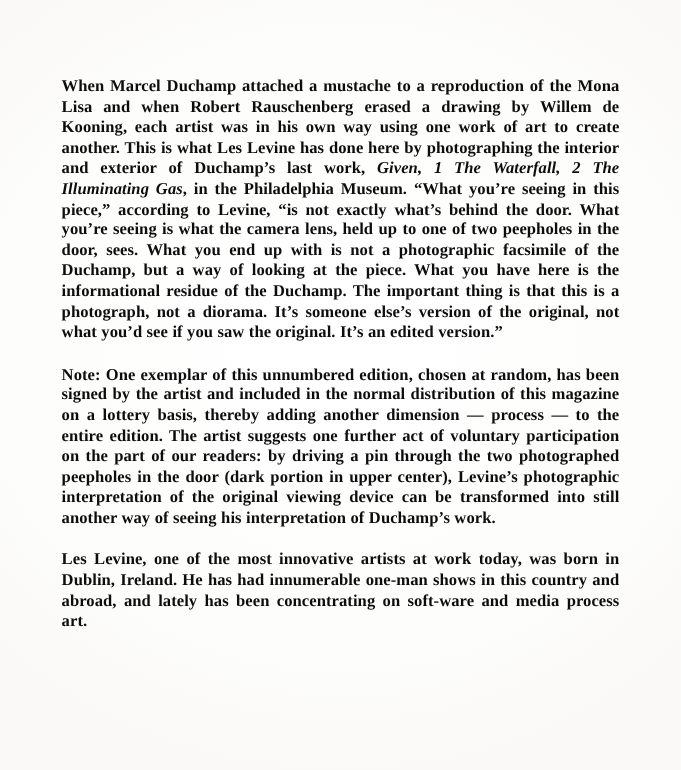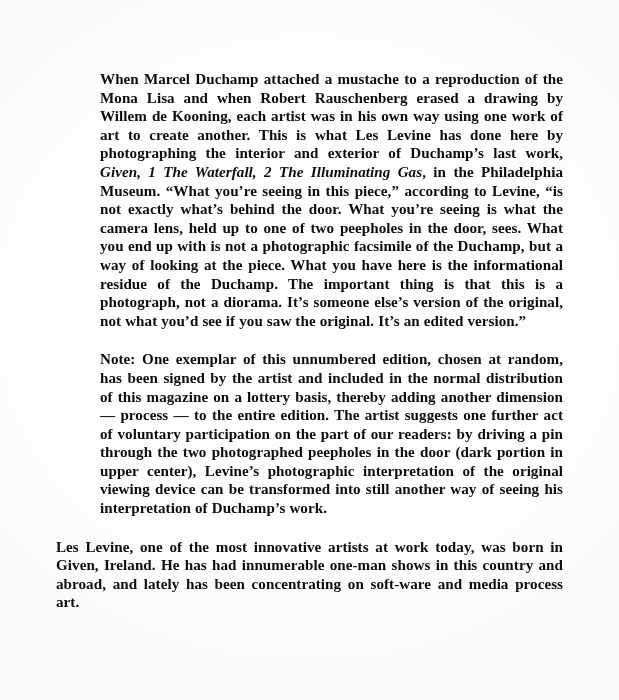--- a/index.html
+++ b/index.html
@@ -43,35 +43,34 @@
     word-spacing: 0.2px;
     color: #0d0d0d;
   }
   p.para:last-child {
     margin-bottom: 0;
   }
 
   
   p.para.gap-lg {
     margin-bottom: 20px;
-    margin-left: 44px;
   }
 
   .work-title {
     font-style: italic;
   }
 
   
   .text-column {
     text-rendering: optimizeLegibility;
     -webkit-font-smoothing: antialiased;
   }
 </style>
 </head>
 <body>
 
 <div class="page">
   <div class="text-column" id="text-column">
       <p class="para gap-lg"><span>When Marcel Duchamp attached a mustache to a reproduction of the Mona Lisa and when Robert Rauschenberg erased a drawing by Willem de Kooning, each artist was in his own way using one work of art to create another. This is what Les Levine has done here by photographing the interior and exterior of Duchamp’s last work, </span><span class="work-title">Given, 1 The Waterfall, 2 The Illuminating Gas</span><span>, in the Philadelphia Museum. “What you’re seeing in this piece,” according to Levine, “is not exactly what’s behind the door. What you’re seeing is what the camera lens, held up to one of two peepholes in the door, sees. What you end up with is not a photographic facsimile of the Duchamp, but a way of looking at the piece. What you have here is the informational residue of the Duchamp. The important thing is that this is a photograph, not a diorama. It’s someone else’s version of the original, not what you’d see if you saw the original. It’s an edited version.”</span></p>
       <p class="para gap-lg"><span>Note: One exemplar of this unnumbered edition, chosen at random, has been signed by the artist and included in the normal distribution of this magazine on a lottery basis, thereby adding another dimension — process — to the entire edition. The artist suggests one further act of voluntary participation on the part of our readers: by driving a pin through the two photographed peepholes in the door (dark portion in upper center), Levine’s photographic interpretation of the original viewing device can be transformed into still another way of seeing his interpretation of Duchamp’s work.</span></p>
-      <p class="para"><span>Les Levine, one of the most innovative artists at work today, was born in Given, Ireland. He has had innumerable one-man shows in this country and abroad, and lately has been concentrating on soft-ware and media process art.</span></p>
+      <p class="para"><span>Les Levine, one of the most innovative artists at work today, was born in Dublin, Ireland. He has had innumerable one-man shows in this country and abroad, and lately has been concentrating on soft-ware and media process art.</span></p>
     </div>
 </div>
 
 </body></html>

